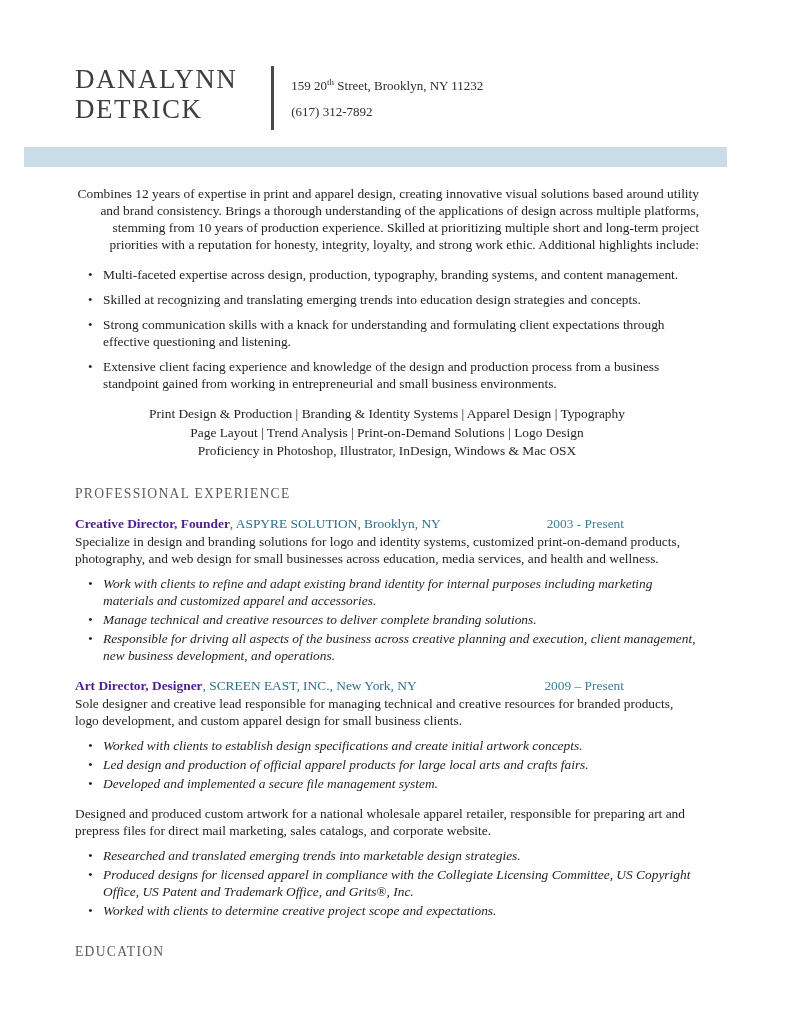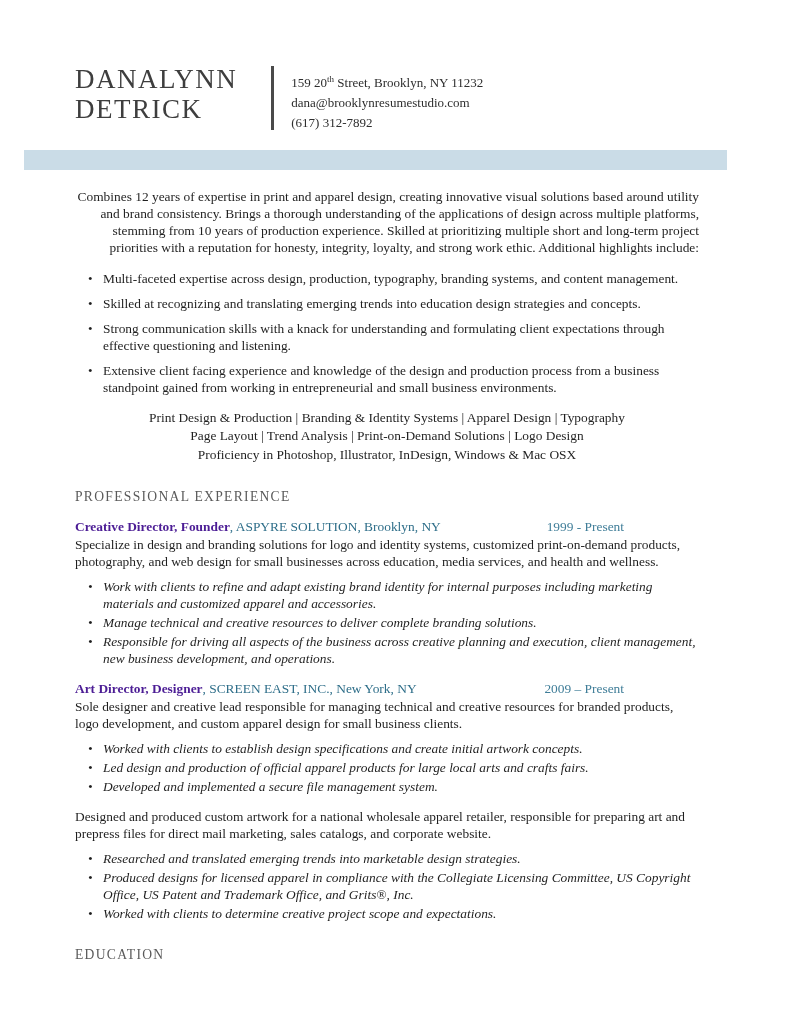--- a/index.html
+++ b/index.html
@@ -10,21 +10,21 @@
     color:#1f1f1f;
     -webkit-font-smoothing:antialiased;
   }
   .page { position:relative; width:750px; height:1024px; overflow:hidden; background:#fff; }
 
   
   .header-row { display:flex; align-items:flex-start; margin:64px 0 0 75px; }
   .name { font-size:27px; line-height:30px; letter-spacing:1.5px; color:#3e3e3e; }
   .name div { white-space:nowrap; }
   .header-divider { width:3px; height:64px; background:#4a4a4a; margin:2px 17px 0 34px; }
-  .contact { font-size:13px; line-height:20px; color:#2d2d2d; padding-top:5px; }
+  .contact { font-size:13px; line-height:26px; color:#2d2d2d; padding-top:5px; }
   .contact sup { font-size:9px; }
 
   
   .band { height:20px; background:#cadce7; margin:17px 23px 0 24px; }
 
   
   .content { margin:0 51px 0 75px; font-size:13.4px; line-height:17px; }
 
   .summary { margin-top:18px; text-align:right; }
 
@@ -56,21 +56,20 @@
 <div class="page">
 
   <div class="header-row">
     <div class="name">
       <div>DANALYNN</div>
       <div>DETRICK</div>
     </div>
     <div class="header-divider"></div>
     <div class="contact">
       <div><span>159 20</span><sup>th</sup><span> Street, Brooklyn, NY 11232</span></div>
-      <div>dana@brooklynresumestudio.com</div>
       <div>(617) 312-7892</div>
     </div>
   </div>
 
   <div class="band"></div>
 
   <div class="content">
 
     <p class="summary">Combines 12 years of expertise in print and apparel design, creating innovative visual solutions based around utility and brand consistency. Brings a thorough understanding of the applications of design across multiple platforms, stemming from 10 years of production experience.  Skilled at prioritizing multiple short and long-term project priorities with a reputation for honesty, integrity, loyalty, and strong work ethic. Additional highlights include:</p>
 
@@ -86,21 +85,21 @@
       <div>Page Layout  |  Trend Analysis  |  Print-on-Demand Solutions  |  Logo Design</div>
       <div>Proficiency in Photoshop, Illustrator, InDesign, Windows &amp; Mac OSX</div>
     </div>
 
     <div class="section-heading">PROFESSIONAL EXPERIENCE</div>
 
     <div class="job">
       <div class="job-header">
         <span class="job-title">Creative Director, Founder</span>
           <span class="job-company">, ASPYRE SOLUTION, Brooklyn, NY</span>
-        <span class="job-dates">1999 - Present</span>
+        <span class="job-dates">2003 - Present</span>
       </div>
       <div class="job-desc">Specialize in design and branding solutions for logo and identity systems, customized print-on-demand products, photography, and web design for small businesses across education, media services, and health and wellness.</div>
       <ul class="bullets tight">
         <li>Work with clients to refine and adapt existing brand identity for internal purposes including marketing materials and customized apparel and accessories.</li>
         <li>Manage technical and creative resources to deliver complete branding solutions.</li>
         <li>Responsible for driving all aspects of the business across creative planning and execution, client management, new business development, and operations.</li>
       </ul>
     </div>
 
     <div class="job">

